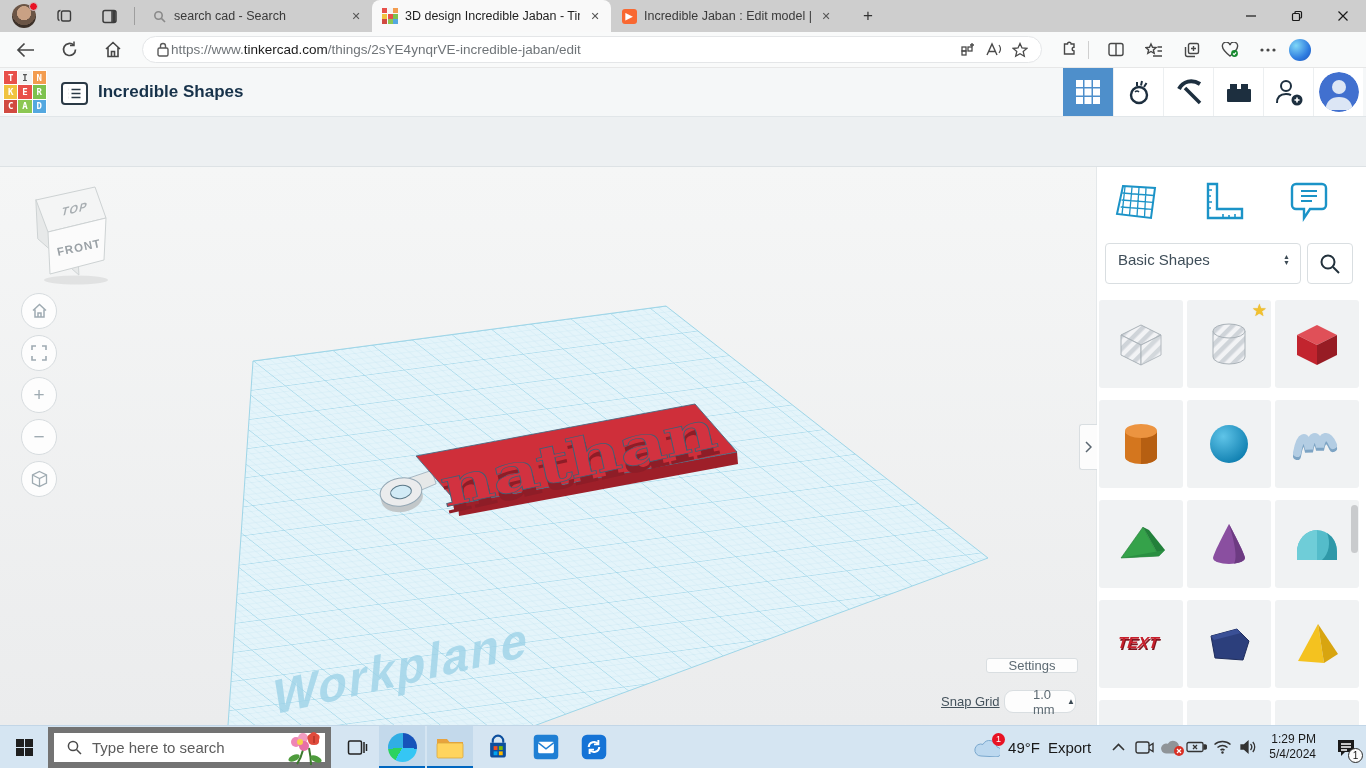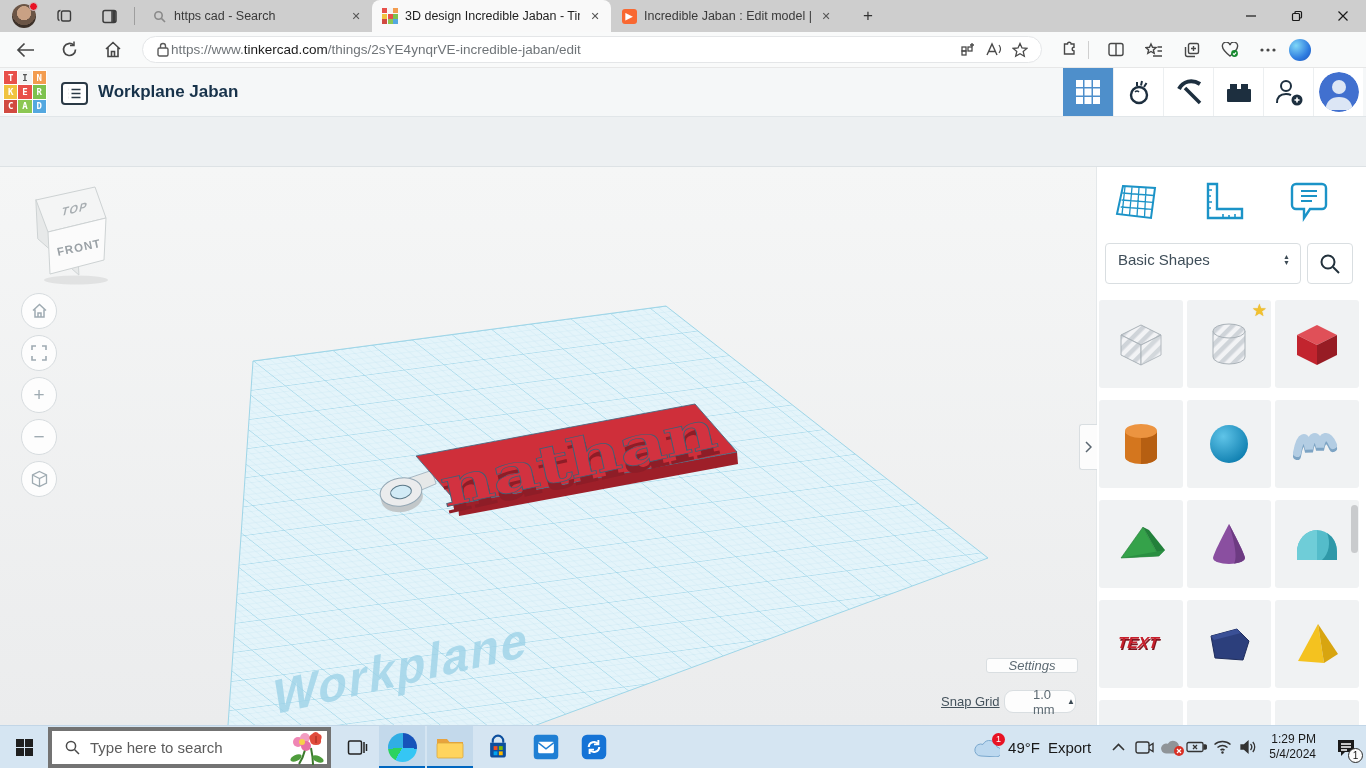--- a/index.html
+++ b/index.html
@@ -58,41 +58,41 @@
   .rb-sep { position:absolute; top:124px; width:1px; height:38px; background:#dde2e5; }
   .rb-btn { position:absolute; top:127px; height:30px; background:#fbfcfc; border:1px solid #d4dadd; border-radius:3px; font-size:15px; color:#3d4d58; display:flex; align-items:center; justify-content:center; }
   .ic-dis { stroke:#c3cdd4; } .ic-dis-f { fill:#c3cdd4; }
   .ic-en { stroke:#2e3d49; } .ic-en-f { fill:#2e3d49; }
 
   
   .viewport { left:0; top:167px; width:1366px; height:558px; background:linear-gradient(#f5f6f6,#ebeced); overflow:hidden; }
   .scene { position:absolute; left:0; top:0; }
   .viewcube { position:absolute; left:28px; top:15px; }
   .nav-circle { position:absolute; left:21px; width:36px; height:36px; border-radius:50%; background:#fdfdfd; border:1px solid #d7dcdf; color:#9fabb2; display:flex; align-items:center; justify-content:center; font-size:19px; }
-  .settings-btn { position:absolute; left:986px; top:491px; width:92px; height:15px; background:#fdfdfd; border:1px solid #d9dee1; border-radius:3px; font-size:13px; color:#5d6a73; display:flex; align-items:center; justify-content:center;font-style:italic; }
+  .settings-btn { position:absolute; left:986px; top:491px; width:92px; height:15px; background:#fdfdfd; border:1px solid #d9dee1; border-radius:3px; font-size:13px; color:#5d6a73; display:flex; align-items:center; justify-content:center; }
   .snap-label { position:absolute; left:941px; top:527px; font-size:13px; color:#44525c;text-decoration:underline; }
   .snap-box { position:absolute; left:1004px; top:523px; width:72px; height:23px; background:#fdfdfd; border:1px solid #d9dee1; border-radius:9px; font-size:13px; color:#5d6a73; display:flex; align-items:center; justify-content:center; gap:7px;padding-left:28px; }
   .snap-box .caret { font-size:8px; color:#3c4a54; }
 
   
   .shape-panel { left:1096px; top:167px; width:270px; height:558px; background:#fff; border-left:1px solid #e4e8ea; }
   .panel-tools { position:absolute; left:0; top:12px; width:258px; display:flex; justify-content:space-between; padding:0 22px 0 16px; }
   .panel-tool { width:48px; height:46px; display:flex; align-items:center; justify-content:center; }
   .cat-dropdown { position:absolute; left:8px; top:76px; width:196px; height:41px; border:1px solid #d9dee1; border-radius:4px; background:#fff; display:flex; align-items:center; padding:0 10px 8px 12px; font-size:15px; color:#3f4e59; }
   .cat-arrows { margin-left:auto; display:flex; flex-direction:column; font-size:7px; color:#3c4a54; line-height:6px; }
   .search-btn { position:absolute; left:210px; top:76px; width:46px; height:41px; border:1px solid #d9dee1; border-radius:4px; background:#fff; display:flex; align-items:center; justify-content:center; }
   .tile { position:absolute; width:84px; height:88px; background:#f0f2f3; border-radius:3px; display:flex; align-items:center; justify-content:center; }
   .tile .star { position:absolute; right:4px; top:0px; font-size:17px; color:#f2c12e; text-shadow:0 0 1px #d8a81c; }
   .scroll-thumb { position:absolute; left:254px; top:338px; width:7px; height:48px; background:#c9cbcd; border-radius:4px; }
   .collapse-handle { position:absolute; left:-18px; top:257px; width:18px; height:46px; background:#fcfcfc; border:1px solid #d9dee1; border-right:none; border-radius:3px 0 0 3px; display:flex; align-items:center; justify-content:center; }
 
   
   .taskbar { left:0; top:725px; width:1366px; height:43px; background:#d5e5f2; border-top:1px solid #c2d6e7; display:flex; align-items:center; }
   .tb-start { width:48px; height:43px; display:flex; align-items:center; justify-content:center; }
-  .tb-search { width:283px; height:41px; background:#fff; border:4px solid #737373; display:flex; align-items:center; padding-left:13px; gap:10px; }
+  .tb-search { width:283px; height:41px; background:#fff; border:6px solid #737373; display:flex; align-items:center; padding-left:13px; gap:10px; }
   .tb-search .ph { font-size:15px; color:#5c5c5c; flex:1; }
   .tb-taskview { width:40px; height:43px; display:flex; align-items:center; justify-content:center; margin-left:6px; }
   .tb-app { position:relative; width:46px; height:43px; display:flex; align-items:center; justify-content:center; margin-left:2px; }
   .tb-app.active { background:#c3d9eb; box-shadow:inset 0 -3px 0 #0067c0; }
   .edge-logo { width:29px; height:29px; border-radius:50%; background:conic-gradient(from 210deg, #2bd35f 0 15%, #30aee4 15% 42%, #1653ba 42% 68%, #35c6f4 68% 100%); }
   .tray { margin-left:auto; display:flex; align-items:center; height:43px; }
   .tray-weather { display:flex; align-items:center; gap:8px; margin-right:14px; }
   .tray-weather .wtxt { font-size:15px; color:#191919; }
   .badge-red { position:absolute; right:-5px; top:-5px; min-width:13px; height:13px; border-radius:7px; background:#e81224; color:#fff; font-size:9px; display:flex; align-items:center; justify-content:center; padding:0 2px; }
   .tray-ic { width:24px; height:43px; display:flex; align-items:center; justify-content:center; color:#333; margin:0 1px; }
@@ -124,21 +124,21 @@
     </div>
     <div class="strip-sep"></div>
 
     <div class="tab">
       <span class="fav">
         <svg width="13" height="13" viewBox="0 0 13 13" fill="none" stroke="#8a8a8a" stroke-width="1.6">
             <circle cx="5.5" cy="5.5" r="3.7"></circle>
             <path d="M8.4 8.4 L12 12"></path>
           </svg>
       </span>
-      <span class="t-title">https cad - Search</span>
+      <span class="t-title">search cad - Search</span>
       <span class="t-close">✕</span>
     </div>
 
     <div class="tab active">
       <span class="fav">
         <span class="fav-tc">
             <i style="background:#e8504a"></i>
             <i style="background:#f3f4f4"></i>
             <i style="background:#f39c4f"></i>
             <i style="background:#f0c33f"></i>
@@ -283,21 +283,21 @@
       <span class="lt6">C</span>
       <span class="lt7">A</span>
       <span class="lt8">D</span>
     </div>
     <div class="menu-btn">
       <svg width="15" height="13" viewBox="0 0 15 13" stroke="#2b3a46" stroke-width="1.6">
           <path d="M4.5 2.5 h9 M4.5 6.5 h9 M4.5 10.5 h9"></path>
           <path d="M1.5 2.5 h0.1 M1.5 6.5 h0.1 M1.5 10.5 h0.1" stroke-width="2.2"></path>
         </svg>
     </div>
-    <div class="design-title">Workplane Jaban</div>
+    <div class="design-title">Incredible Shapes</div>
 
     <div class="hdr-cells">
       <div class="hdr-cell blue">
         <svg width="26" height="26" viewBox="0 0 26 26" fill="#fff">
             <rect x="1" y="1" width="7" height="7"></rect>
             <rect x="9.5" y="1" width="7" height="7"></rect>
             <rect x="18" y="1" width="7" height="7"></rect>
             <rect x="1" y="9.5" width="7" height="7"></rect>
             <rect x="9.5" y="9.5" width="7" height="7"></rect>
             <rect x="18" y="9.5" width="7" height="7"></rect>

